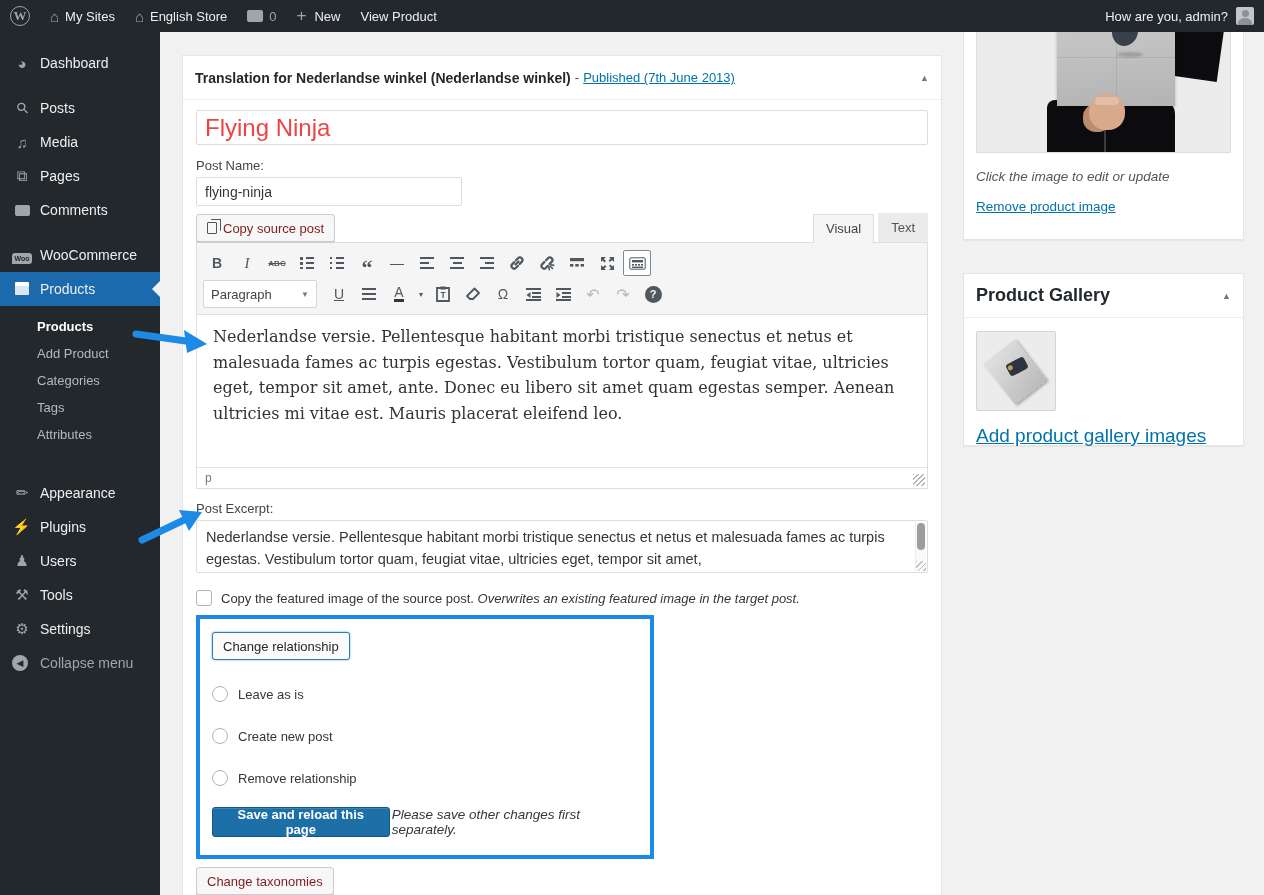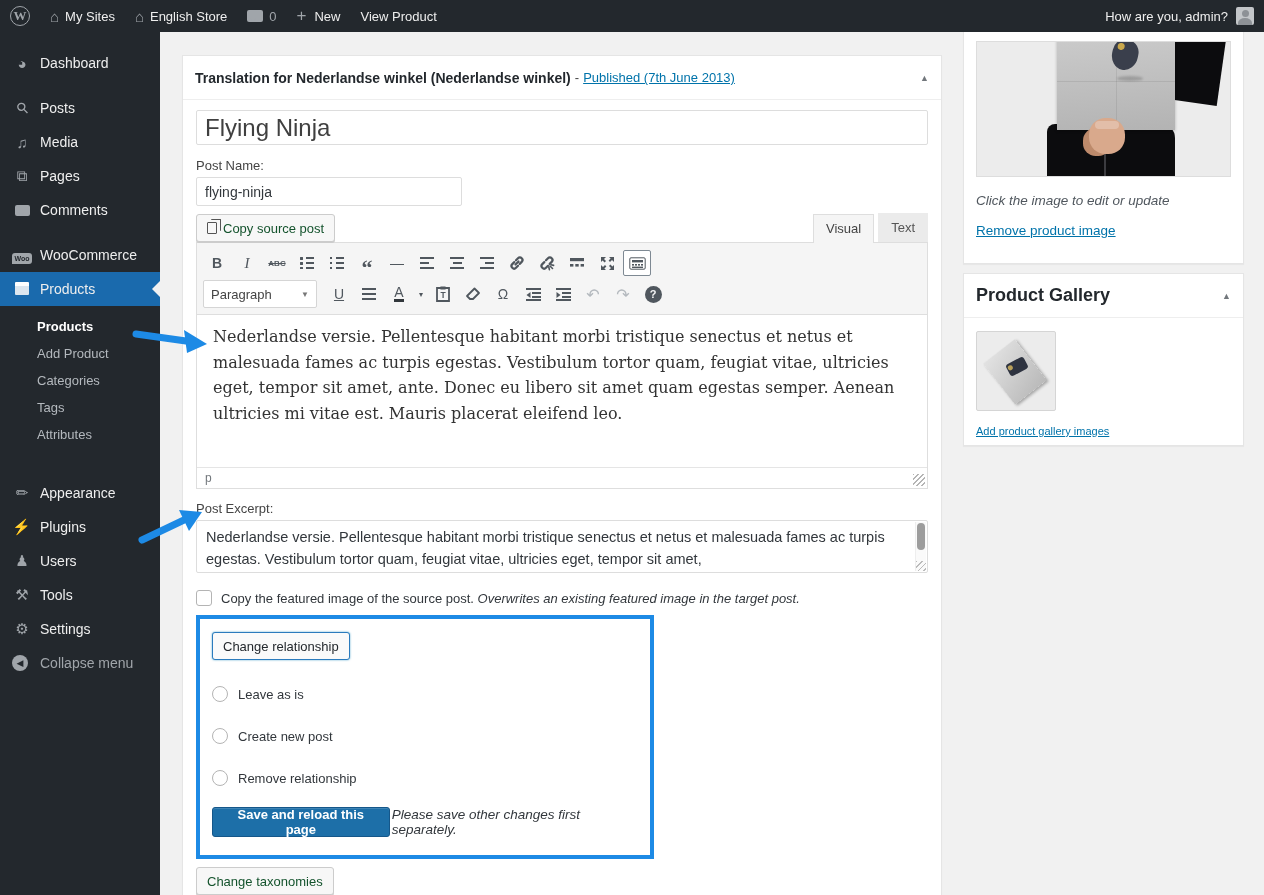--- a/index.html
+++ b/index.html
@@ -44,26 +44,26 @@
 
   
   .card { position:absolute; left:182px; top:55px; width:760px; background:#fff; border:1px solid #e5e5e5; box-shadow:0 1px 1px rgba(0,0,0,.04); z-index:10; }
   .card-h { display:flex; align-items:center; padding:0 12px; height:44px; border-bottom:1px solid #eee; }
   .card-h b { font-size:14px; color:#23282d; }
   .card-h .dash { margin:0 4px; color:#444; }
   .card-h a { color:#0073aa; font-size:13px; }
   .toggle { margin-left:auto; color:#72777c; font-size:9px; cursor:pointer; }
   .card-b { padding:10px 13px 14px; }
 
-  .title-input { width:100%; height:35px; border:1px solid #ddd; border-radius:2px; padding:6px 8px; font-size:24px; color:#404040; font-family:"Liberation Sans",sans-serif; background:#fff; }
+  .title-input { width:100%; height:35px; border:1px solid #ddd; border-radius:2px; padding:6px 8px; font-size:24px; color:#ef4444; font-family:"Liberation Sans",sans-serif; background:#fff; }
   .lbl { display:block; margin:13px 0 4px; color:#444; }
   .pn-input { width:266px; height:29px; border:1px solid #ddd; border-radius:2px; padding:0 8px; font-size:14px; color:#32373c; font-family:"Liberation Sans",sans-serif; }
 
   .copy-row { display:flex; align-items:flex-end; margin-top:7px; }
-  .btn { display:inline-flex; align-items:center; gap:6px; height:28px; padding:0 10px; background:#f7f7f7; border:1px solid #ccc; border-radius:3px; color:#14532d; font-size:13px; cursor:pointer; box-shadow:0 1px 0 #ccc; white-space:nowrap; }
+  .btn { display:inline-flex; align-items:center; gap:6px; height:28px; padding:0 10px; background:#f7f7f7; border:1px solid #ccc; border-radius:3px; color:#7f1d1d; font-size:13px; cursor:pointer; box-shadow:0 1px 0 #ccc; white-space:nowrap; }
   .copy-ic { position:relative; width:10px; height:12px; border:1.4px solid #555; border-radius:1px; background:#f7f7f7; }
   .copy-ic::before { content:""; position:absolute; top:-4px; left:3px; width:9px; height:11px; border:1.4px solid #555; border-bottom:none; border-left:none; border-radius:1px; }
   .tabs { margin-left:auto; display:flex; }
   .tab { padding:6px 12px 7px; font-size:13px; color:#555; cursor:pointer; border:1px solid transparent; background:#ebebeb; margin-left:4px; border-bottom:none; }
   .tab.active { background:#f5f5f5; border-color:#dedede; position:relative; top:1px; color:#444; }
 
   
   .mce { border:1px solid #dedede; margin-top:0; }
   .mce-toolbar { background:#f5f5f5; padding:5px 6px 4px; border-bottom:1px solid #dedede; }
   .tb-row { display:flex; align-items:center; gap:2px; padding:2px 0; }
@@ -134,21 +134,21 @@
   .radio-row { display:flex; align-items:center; margin-top:26px; height:16px; }
   .radio { width:16px; height:16px; border:1px solid #b4b4b4; border-radius:50%; background:#fff; margin-right:10px; flex:none; cursor:pointer; }
   .save-row { display:flex; align-items:center; margin-top:21px; gap:2px; }
   .btn-primary { height:30px; padding:0 11px; display:inline-flex; align-items:center; background:#1d6fa8; border:1px solid #15578a; border-radius:3px; color:#fff; font-size:13px; font-weight:bold; cursor:pointer; box-shadow:inset 0 1px 0 rgba(255,255,255,.15); }
   .save-note { font-style:italic; color:#32373c; font-size:13.5px; }
   .tax-btn { margin-top:8px; }
 
   
   .rcol { position:absolute; left:963px; top:0; width:281px; z-index:5; }
   .panel { background:#fff; border:1px solid #e5e5e5; box-shadow:0 1px 1px rgba(0,0,0,.04); }
-  .panel1 { position:absolute; top:24px; left:0; width:281px; height:240px; padding:16px 12px 12px; }
+  .panel1 { position:absolute; top:0; left:0; width:281px; height:240px; padding:16px 12px 12px; }
   .feat-frame { position:relative; width:255px; height:136px; background:#ececec; border:1px solid #ddd; overflow:hidden; cursor:pointer; }
   .shirt-top { position:absolute; right:8px; top:-12px; width:62px; height:72px; background:#0c0c0e; transform:rotate(8deg); }
   .torso { position:absolute; left:70px; top:82px; width:128px; height:60px; background:#0c0c0e; border-radius:8px 14px 0 0; }
   .zip { position:absolute; left:50%; top:100px; width:2px; height:36px; background:#3c3c40; }
   .poster { position:absolute; left:80px; top:-6px; width:118px; height:94px; background:linear-gradient(175deg,#cbcbcb,#b3b3b3); box-shadow:0 1px 3px rgba(0,0,0,.25); }
   .poster::before { content:""; position:absolute; left:0; top:48%; width:100%; height:1px; background:rgba(0,0,0,.08); }
   .poster::after { content:""; position:absolute; left:50%; top:0; width:1px; height:100%; background:rgba(0,0,0,.07); }
   .ninja { position:absolute; left:135px; top:-2px; width:26px; height:30px; background:#3a3f4c; border-radius:45% 45% 55% 55%; transform:rotate(12deg); }
   .ninja::before { content:""; position:absolute; left:4px; top:4px; width:7px; height:7px; border-radius:50%; background:#caa84c; }
   .ninja-shadow { position:absolute; left:140px; top:34px; width:26px; height:5px; background:rgba(0,0,0,.18); border-radius:50%; filter:blur(1px); }
@@ -156,21 +156,21 @@
   .fist::before { content:""; position:absolute; left:6px; top:3px; width:24px; height:8px; border-radius:8px; background:rgba(255,255,255,.25); }
   .feat-caption { font-style:italic; color:#50575e; margin-top:16px; font-size:13.5px; }
   .feat-remove { display:inline-block; color:#0073aa; margin-top:15px; font-size:13.5px; }
   .panel2 { position:absolute; top:273px; left:0; width:281px; height:173px; }
   .panel2 .card-h b { font-size:18px; }
   .p2-body { padding:13px 12px; }
   .gal-thumb { width:80px; height:80px; background:#ececec; border:1px solid #d5d5d5; border-radius:2px; position:relative; overflow:hidden; cursor:pointer; }
   .gal-card { position:absolute; left:18px; top:14px; width:40px; height:52px; background:linear-gradient(160deg,#e2e2e2,#b9b9b9); transform:rotate(-38deg); box-shadow:1px 2px 3px rgba(0,0,0,.3); }
   .gal-ninja { position:absolute; left:30px; top:28px; width:20px; height:13px; background:#2e3340; transform:rotate(-28deg); border-radius:3px; }
   .gal-ninja::before { content:""; position:absolute; left:1px; top:2px; width:5px; height:5px; border-radius:50%; background:#b9a05a; }
-  .gal-add { display:inline-block; color:#0073aa; margin-top:14px; font-size:11px; }
+  .gal-add { display:inline-block; color:#0073aa; margin-top:14px; font-size:19px; }
 
   .arrows { position:absolute; left:0; top:0; width:1264px; height:895px; pointer-events:none; z-index:60; }
 </style>
 </head>
 <body>
 
 <div class="admin-bar">
   <div class="ab-left">
     <div class="ab-item">
       <span class="wp-logo">W</span>

